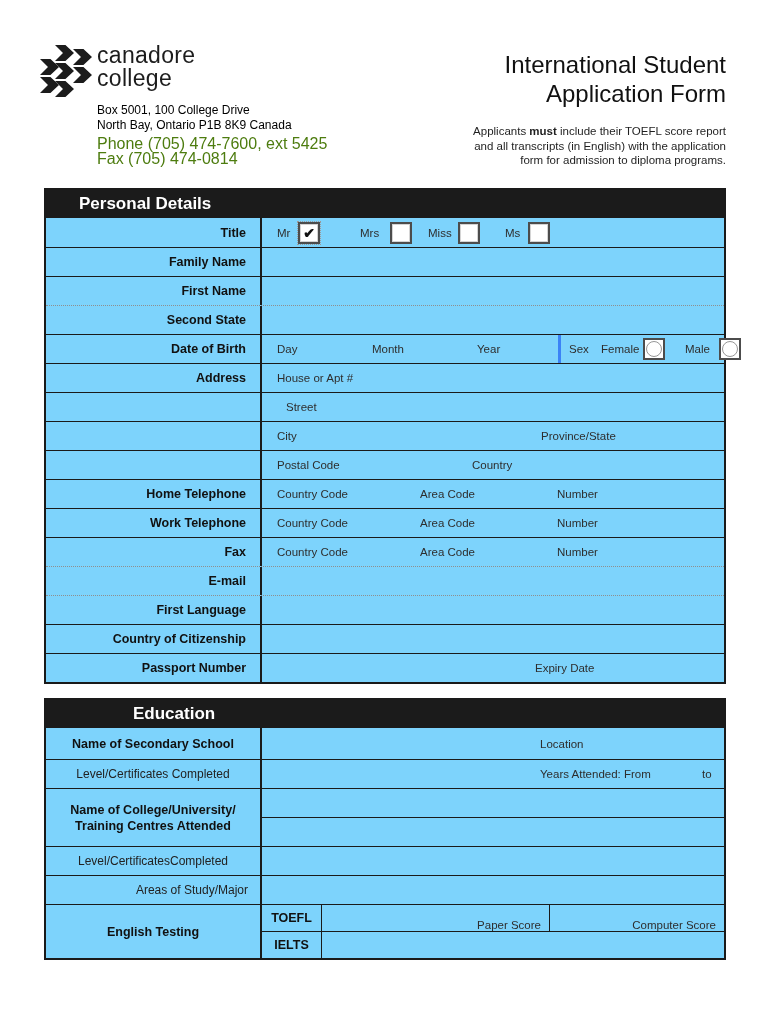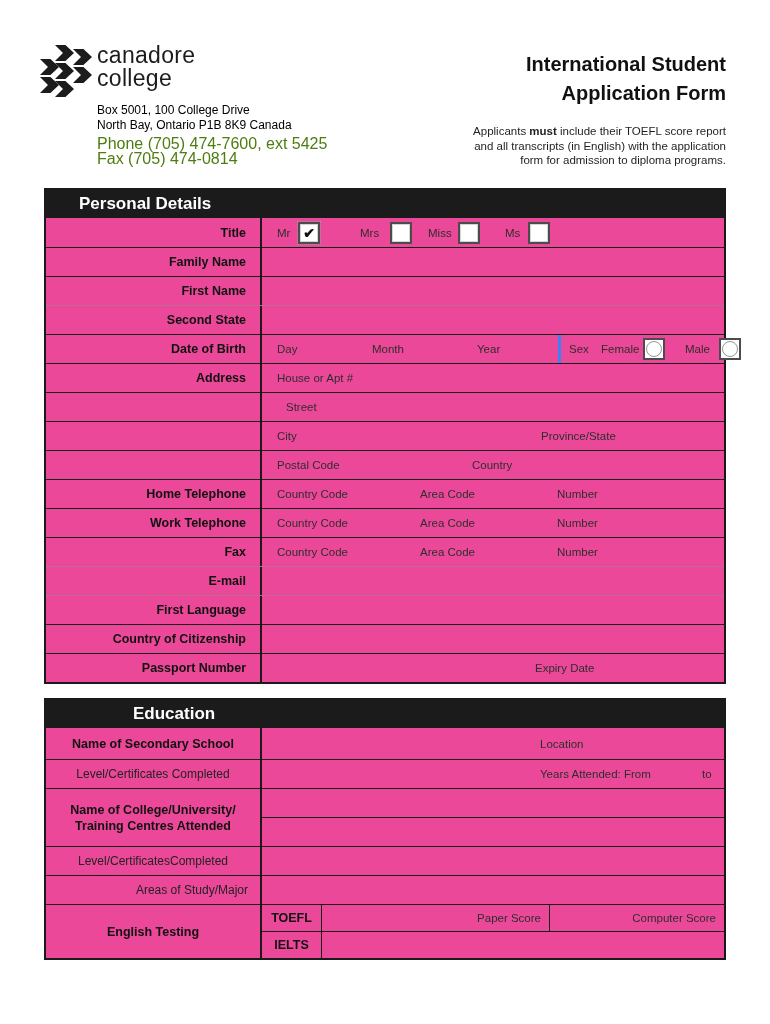--- a/index.html
+++ b/index.html
@@ -6,26 +6,26 @@
   body { background:#e8e8e8; font-family:"Liberation Sans", sans-serif; }
   .page { position:relative; width:770px; height:1024px; background:#ffffff; margin:0 auto; overflow:hidden; color:#1a1a1a; }
 
   
   .logo-mark { position:absolute; left:40px; top:45px; width:54px; height:54px; }
   .chev { position:absolute; width:19px; height:16px; background:#1c1c1c;
           clip-path:polygon(0 0, 55% 0, 100% 50%, 55% 100%, 0 100%, 42% 50%); }
   .logo-text { position:absolute; left:97px; top:44px; font-size:23px; line-height:23px; letter-spacing:0.3px; color:#1c1c1c; font-weight:500; }
   .addr-block { position:absolute; left:97px; top:103px; font-size:12px; line-height:14.5px; color:#000000; }
   .phone-block { position:absolute; left:97px; top:137px; font-size:16px; line-height:14.5px; color:#4d7c0f; }
-  .main-title { position:absolute; right:44px; top:50px; text-align:right; font-size:20px; line-height:29px; font-weight:bold; color:#111; }
+  .main-title { position:absolute; right:44px; top:50px; text-align:right; font-size:24px; line-height:29px; font-weight:normal; color:#111; }
   .note { position:absolute; right:44px; top:124px; width:264px; text-align:right; font-size:11.5px; line-height:14.5px; color:#1f1f1f; }
   .note b { font-weight:bold; }
 
   
-  .ftable { position:absolute; left:44px; width:682px; border:2px solid #1a1a1a; background:#ec4899; }
+  .ftable { position:absolute; left:44px; width:682px; border:2px solid #1a1a1a; background:#7dd3fc; }
   .personal-table { top:188px; }
   .education-table { top:698px; }
   .bar { height:28px; background:#1b1b1b; color:#fff; font-weight:bold; font-size:17px; display:flex; align-items:center; }
   .bar.pd { padding-left:33px; }
   .bar.ed { padding-left:87px; }
 
   .row { display:flex; height:29px; }
   .bt-solid { border-top:1px solid #1a1a1a; }
   .bt-dot { border-top:1px dotted #8f8f8f; }
   .label-cell { width:216px; border-right:2px solid #1a1a1a; display:flex; align-items:center;
@@ -50,21 +50,21 @@
   .edu-label-r { justify-content:flex-end; padding-right:12px; }
   .fw-n { font-weight:normal; font-size:12px; color:#222; }
   .dbl-field { flex:1; display:flex; flex-direction:column; }
   .dbl-field .half { flex:1; position:relative; }
   .dbl-field .half + .half { border-top:1px solid #1a1a1a; }
   .test-grid { flex:1; display:flex; flex-direction:column; }
   .test-row { flex:1; display:flex; }
   .test-row + .test-row { border-top:1px solid #1a1a1a; }
   .toefl-cell { width:60px; border-right:1px solid #1a1a1a; display:flex; align-items:center; justify-content:center;
                 font-weight:bold; font-size:12.5px; color:#111; }
-  .score-cell { display:flex; align-items:center; justify-content:flex-end; padding-right:8px; font-size:11.5px; color:#2e2e2e; }
+  .score-cell { display:flex; align-items:flex-end; justify-content:flex-end; padding-right:8px; font-size:11.5px; color:#2e2e2e; }
   .paper-cell { width:228px; border-right:1px solid #1a1a1a; }
   .computer-cell { flex:1; }
   .rest-cell { flex:1; }
 </style>
 </head>
 <body>
 
 <div class="page">
 
   <div class="logo-mark">

